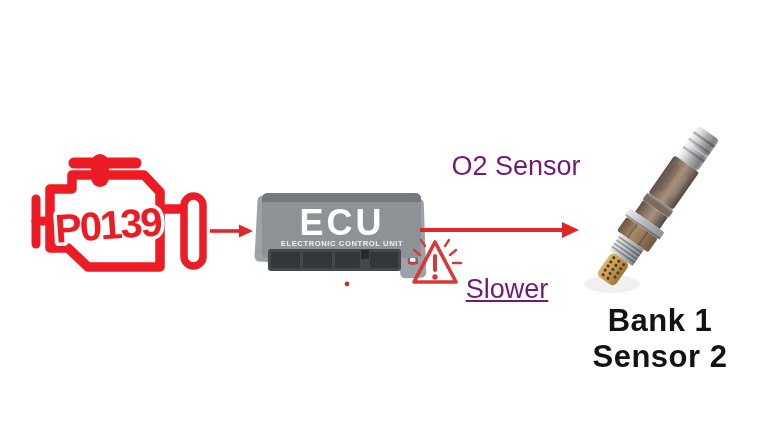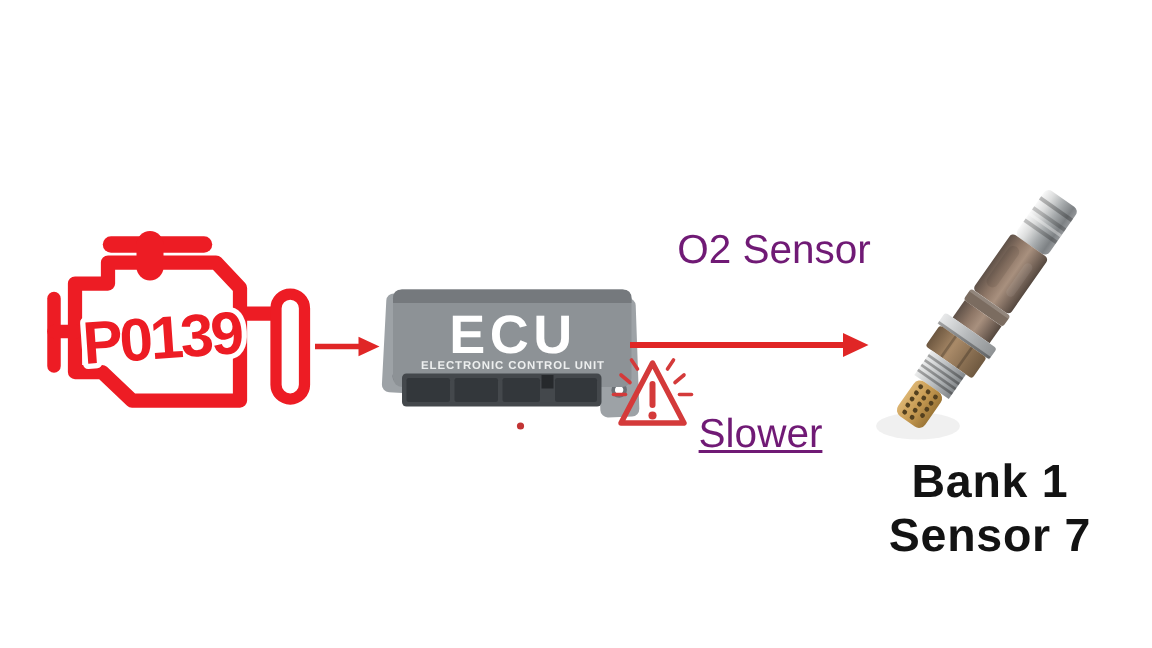--- a/index.html
+++ b/index.html
@@ -188,16 +188,16 @@
           <circle cx="80" cy="178" r="1.6"></circle>
           <circle cx="86" cy="178" r="1.6"></circle>
         <circle cx="75" cy="183" r="1.6"></circle>
           <circle cx="81" cy="183" r="1.6"></circle>
       </g>
     </g>
   </svg>
 
   <div class="abs bank-label">
     <div>Bank 1</div>
-    <div>Sensor 7</div>
+    <div>Sensor 2</div>
   </div>
 
 </div>
 
 </body></html>

